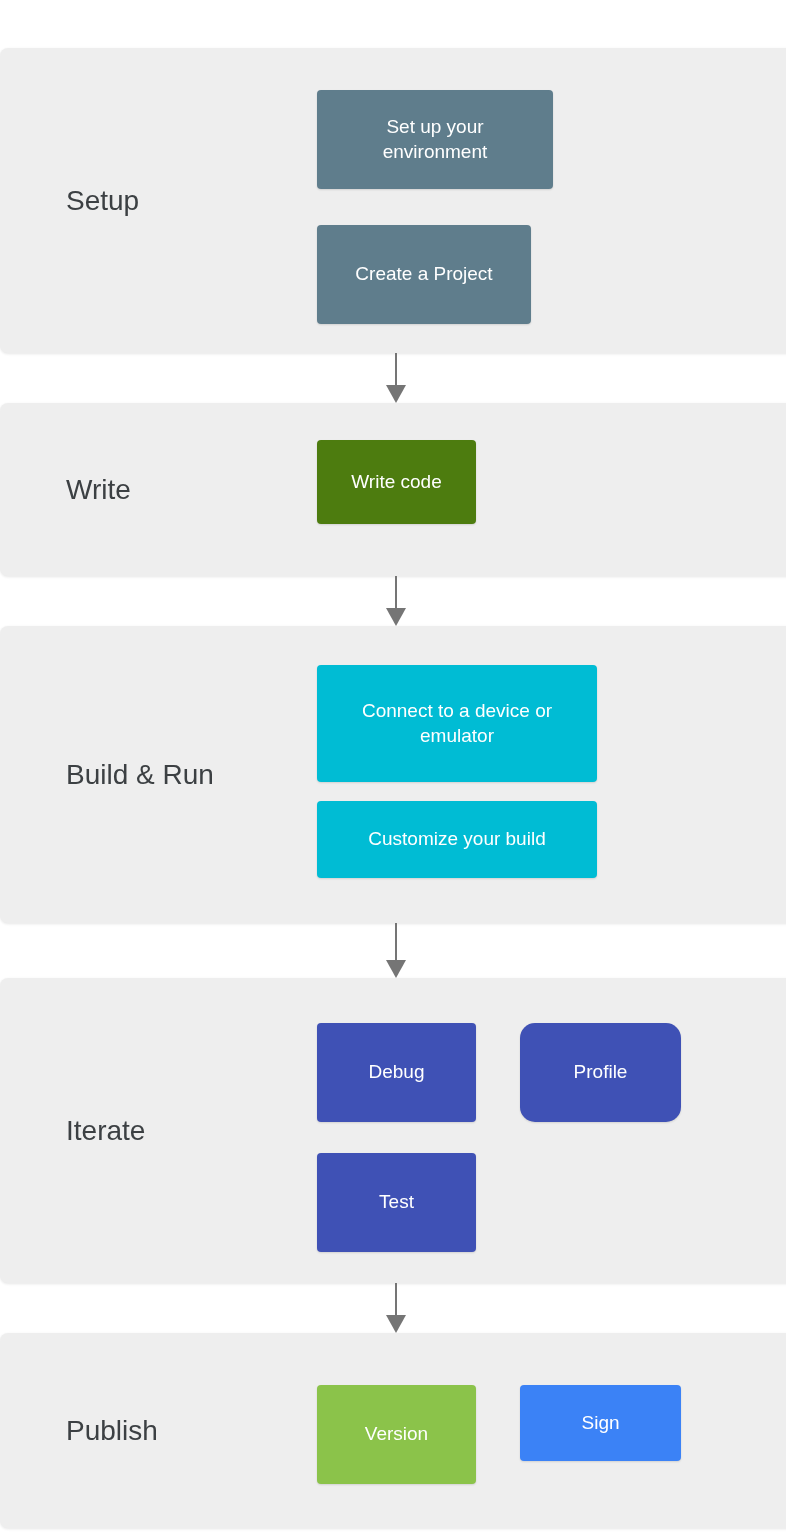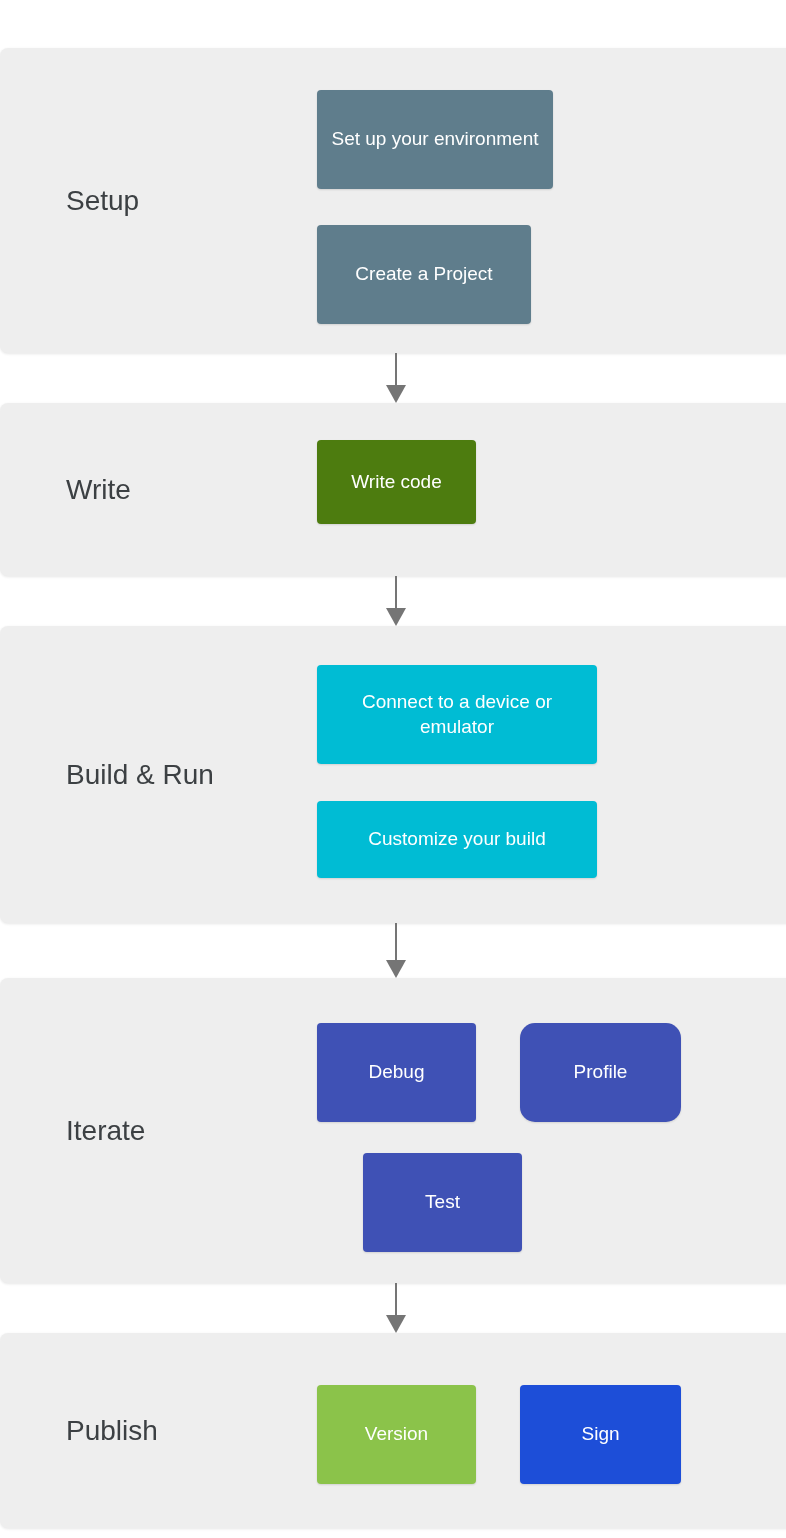--- a/index.html
+++ b/index.html
@@ -59,21 +59,21 @@
     position: absolute;
     border-radius: 4px;
     color: #ffffff;
     display: flex;
     align-items: center;
     justify-content: center;
     text-align: center;
     font-size: 19px;
     line-height: 1.3;
     box-sizing: border-box;
-    padding: 4px 12px;
+    padding: 4px 24px;
     box-shadow: 0 1px 2px rgba(0,0,0,0.12);
     cursor: pointer;
     user-select: none;
   }
 
   
   .connector {
     position: absolute;
     left: 0;
     width: 786px;
@@ -94,37 +94,37 @@
     </div>
     <div class="stage" style="top: 403px; height: 173px; background: rgb(238, 238, 238);">
       <div class="stage-label" style="color: rgb(60, 64, 67);">Write</div>
       <div class="stage-boxes">
         <div class="task" style="left: 0px; top: 37px; width: 159px; height: 84px; background-color: #4d7c0f;">Write code</div>
       </div>
     </div>
     <div class="stage" style="top: 626px; height: 297px; background: rgb(238, 238, 238);">
       <div class="stage-label" style="color: rgb(60, 64, 67);">Build &amp; Run</div>
       <div class="stage-boxes">
-        <div class="task" style="left: 0px; top: 39px; width: 280px; height: 99px; background-color: rgb(0, 188, 212);">Connect to a device or emulator</div>
+        <div class="task" style="left: 0px; top: 39px; width: 280px; height: 117px; background-color: rgb(0, 188, 212);">Connect to a device or emulator</div>
         <div class="task" style="left: 0px; top: 175px; width: 280px; height: 77px; background-color: rgb(0, 188, 212);">Customize your build</div>
       </div>
     </div>
     <div class="stage" style="top: 978px; height: 305px; background: rgb(238, 238, 238);">
       <div class="stage-label" style="color: rgb(60, 64, 67);">Iterate</div>
       <div class="stage-boxes">
         <div class="task" style="left: 0px; top: 45px; width: 159px; height: 99px; background-color: rgb(63, 81, 181);">Debug</div>
         <div class="task" style="left: 203px; top: 45px; width: 161px; height: 99px; background-color: rgb(63, 81, 181); border-radius: 15px;">Profile</div>
-        <div class="task" style="left: 0px; top: 175px; width: 159px; height: 99px; background-color: rgb(63, 81, 181); margin-left: 46px;">Test</div>
+        <div class="task" style="left: 0px; top: 175px; width: 159px; height: 99px; background-color: rgb(63, 81, 181);">Test</div>
       </div>
     </div>
     <div class="stage" style="top: 1333px; height: 195px; background: rgb(238, 238, 238);">
       <div class="stage-label" style="color: rgb(60, 64, 67);">Publish</div>
       <div class="stage-boxes">
         <div class="task" style="left: 0px; top: 52px; width: 159px; height: 99px; background-color: rgb(139, 195, 74);">Version</div>
-        <div class="task" style="left: 203px; top: 52px; width: 161px; height: 99px; background-color: #1d4ed8;">Sign</div>
+        <div class="task" style="left: 203px; top: 52px; width: 161px; height: 76px; background-color: #3b82f6;">Sign</div>
       </div>
     </div>
     <div class="connector" style="top: 353px; height: 50px;">
       <svg width="786" height="50" viewBox="0 0 786 50">
         <line x1="396" y1="0" x2="396" y2="32" stroke="#757575" stroke-width="2"></line>
         <polygon points="386,32 406,32 396,50" fill="#757575"></polygon>
       </svg>
     </div>
     <div class="connector" style="top: 576px; height: 50px;">
       <svg width="786" height="50" viewBox="0 0 786 50">

